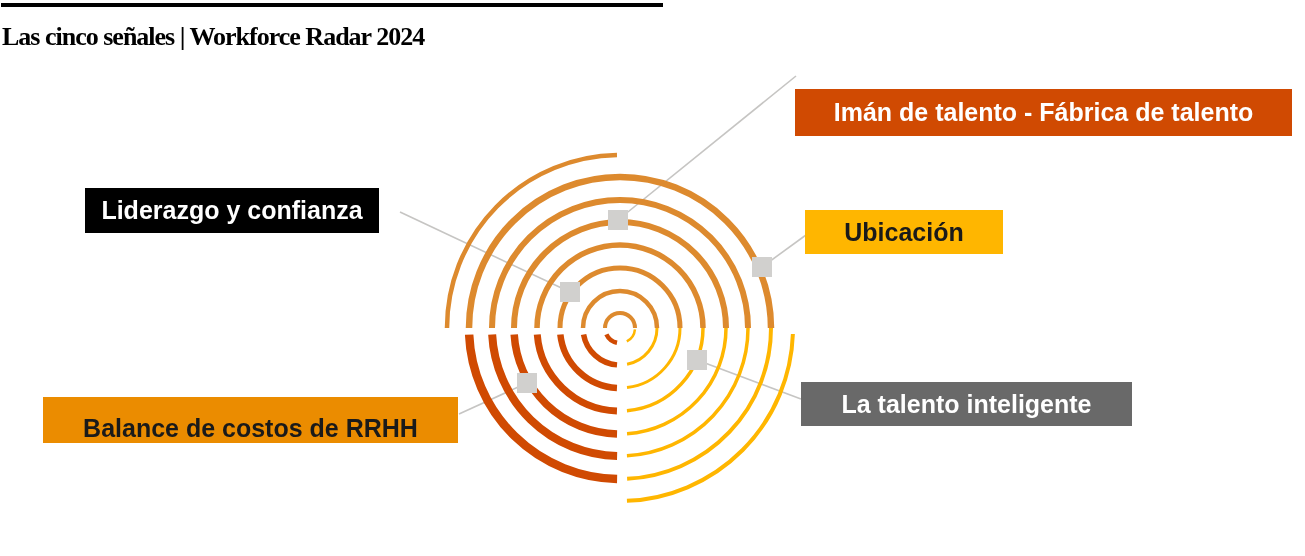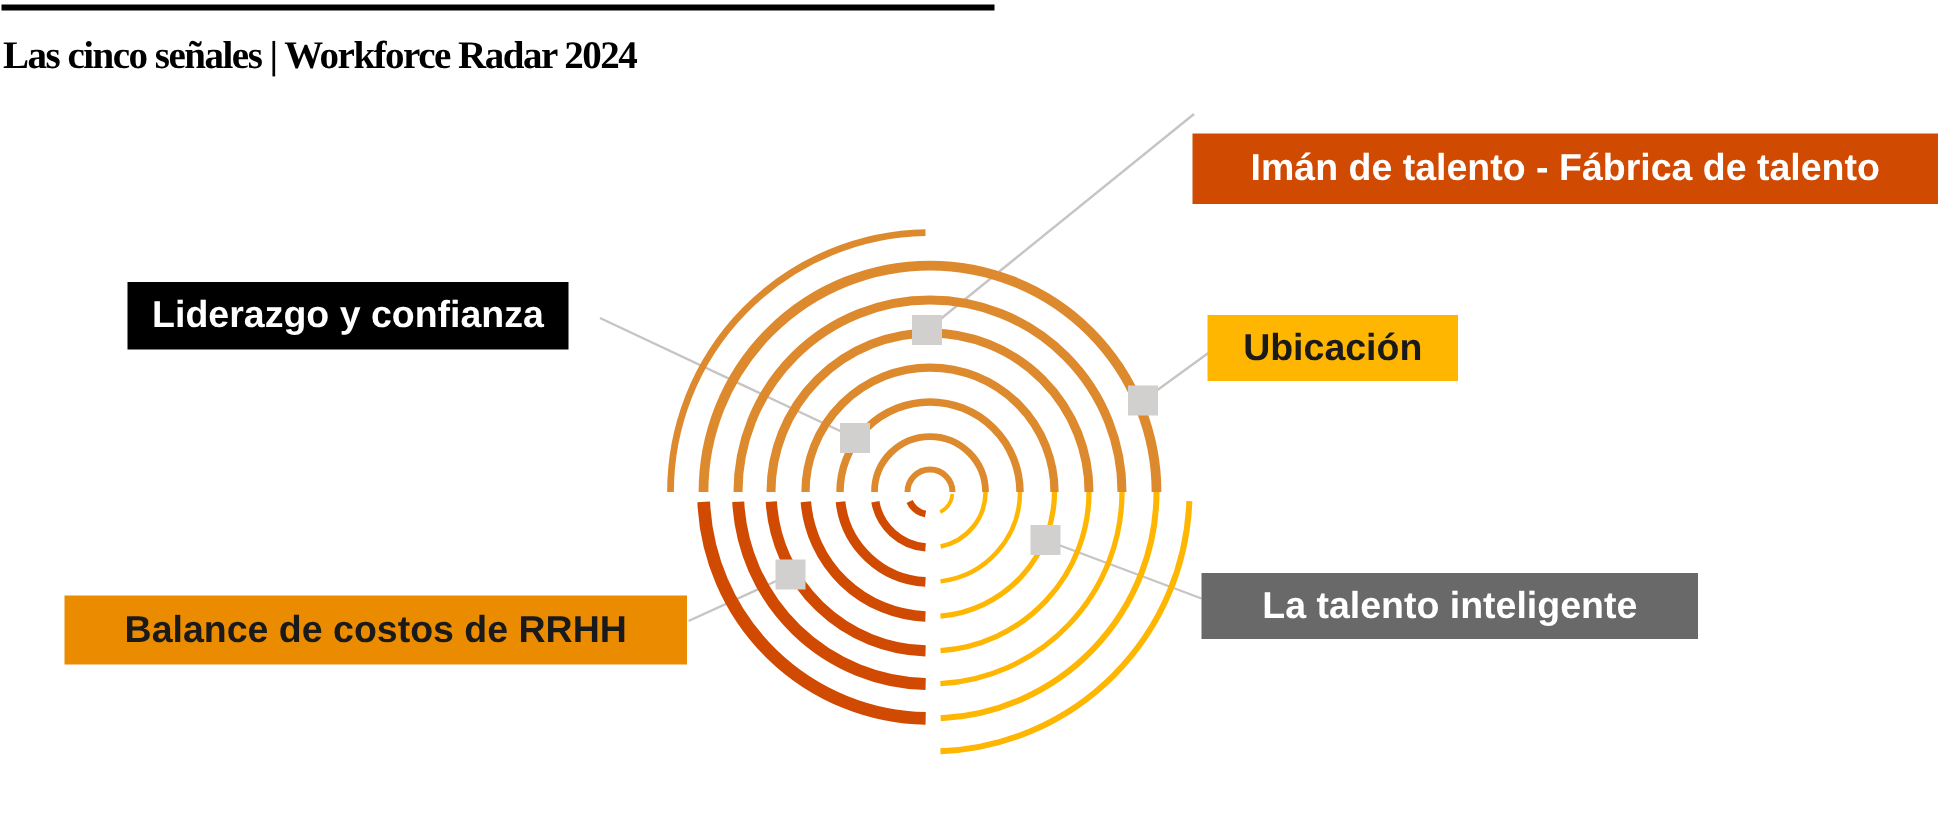--- a/index.html
+++ b/index.html
@@ -81,24 +81,24 @@
     <rect x="608" y="210" width="20" height="20" fill="#D1D0CE"></rect>
     <rect x="752" y="257" width="20" height="20" fill="#D1D0CE"></rect>
     <rect x="560" y="282" width="20" height="20" fill="#D1D0CE"></rect>
     <rect x="687" y="350" width="20" height="20" fill="#D1D0CE"></rect>
     <rect x="517" y="373" width="20" height="20" fill="#D1D0CE"></rect>
   </svg>
 
 <div class="callout" style="left: 795px; top: 50px; width: 497px; height: 47px; background: rgb(208, 74, 2); color: rgb(255, 255, 255); margin-top: 39px;">
   <span>Imán de talento - Fábrica de talento</span>
 </div>
-<div class="callout" style="left: 805px; top: 210px; width: 167px; height: 44px; background: rgb(255, 182, 0); color: rgb(26, 26, 26);">
+<div class="callout" style="left: 805px; top: 210px; width: 198px; height: 44px; background: rgb(255, 182, 0); color: rgb(26, 26, 26);">
   <span>Ubicación</span>
 </div>
 <div class="callout" style="left: 85px; top: 188px; width: 294px; height: 45px; background: rgb(0, 0, 0); color: rgb(255, 255, 255);">
   <span>Liderazgo y confianza</span>
 </div>
 <div class="callout" style="left: 801px; top: 382px; width: 331px; height: 44px; background: rgb(105, 105, 105); color: rgb(255, 255, 255);">
   <span>La talento inteligente</span>
 </div>
-<div class="callout" style="left: 43px; top: 397px; width: 415px; height: 46px; background: rgb(235, 140, 0); color: rgb(26, 26, 26);">
+<div class="callout" style="left: 43px; top: 397px; width: 415px; height: 46px; background: rgb(235, 140, 0); color: rgb(26, 26, 26); align-items: flex-end;">
   <span>Balance de costos de RRHH</span>
 </div>
 
 </body></html>

